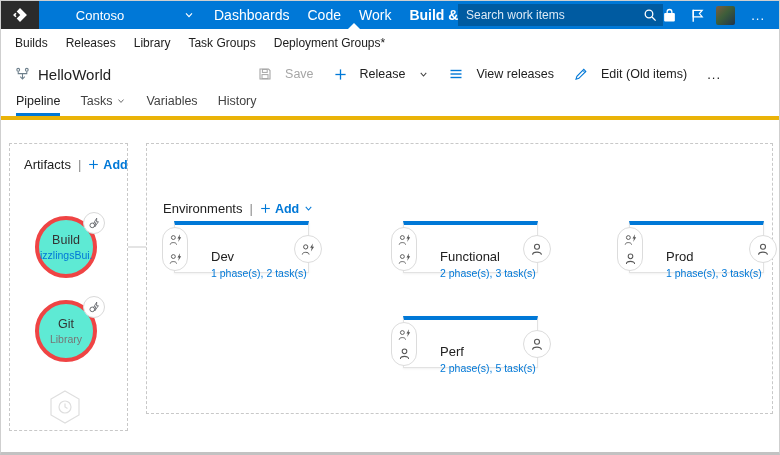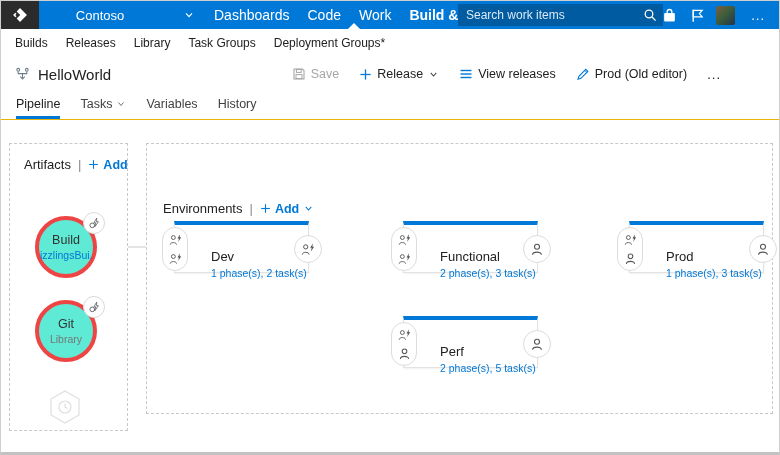--- a/index.html
+++ b/index.html
@@ -35,27 +35,27 @@
   
   .subnav { position:absolute; left:0; top:28px; width:100%; height:28px; background:#fff;
             display:flex; align-items:center; padding-left:5px; }
   .subnav-item { padding:0 9px; font-size:12px; color:#212121; cursor:pointer; white-space:nowrap; }
 
   
   .def-header { position:absolute; left:0; top:56px; width:100%; height:34px; display:flex; align-items:center; }
   .def-title { display:flex; align-items:center; margin-left:14px; gap:8px; }
   .def-title .ttl { font-size:15px; color:#212121; }
   .toolbar { position:absolute; right:58px; top:0; height:34px; display:flex; align-items:center; gap:20px; }
-  .tool-btn { display:flex; align-items:center; gap:5px; font-size:12.5px; color:#212121; cursor:pointer; white-space:nowrap; }
+  .tool-btn { display:flex; align-items:center; gap:13px; font-size:12.5px; color:#212121; cursor:pointer; white-space:nowrap; }
   .tool-btn.disabled { color:#a6a6a6; cursor:default; }
   .tool-btn .blue { color:#0078d7; }
   .tool-more { font-size:13px; color:#212121; letter-spacing:1px; cursor:pointer; }
 
   
-  .tabs { position:absolute; left:0; top:90px; width:100%; height:29px; border-bottom:1px solid #eab308;
+  .tabs { position:absolute; left:0; top:90px; width:100%; height:29px; border-bottom:4px solid #eab308;
           display:flex; align-items:flex-end; padding-left:5px; }
   .tab { padding:0 10px 8px 10px; font-size:12.5px; color:#424242; cursor:pointer; position:relative;
          display:flex; align-items:center; gap:4px; }
   .tab.active { color:#212121; }
   .tab.active::after { content:""; position:absolute; left:10px; right:10px; bottom:0; height:3px; background:#0078d7; }
 
   
   .canvas { position:absolute; left:0; top:119px; width:780px; height:336px; background:#fff; }
   .connectors { position:absolute; left:0; top:0; pointer-events:none; }
 
@@ -260,21 +260,21 @@
       <div class="tool-btn">
         <svg class="icn" width="14" height="14" style="color:#0078d7">
             <use href="#sym-lines"></use>
           </svg>
         <span>View releases</span>
       </div>
       <div class="tool-btn">
         <svg class="icn" width="14" height="14" style="color:#0078d7">
             <use href="#sym-pencil"></use>
           </svg>
-        <span>Prod (Old editor)</span>
+        <span>Edit (Old items)</span>
       </div>
       <div class="tool-more">...</div>
     </div>
   </div>
 
   <div class="tabs">
     <div class="tab active">
         <span>Pipeline</span>
       </div>
     <div class="tab">

